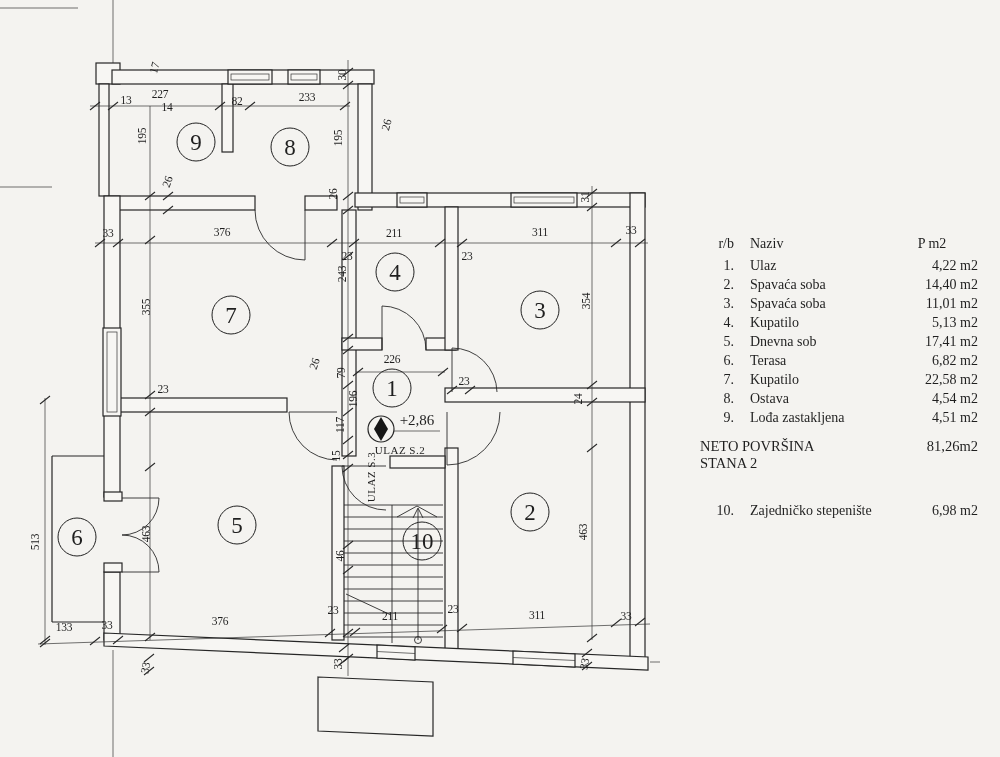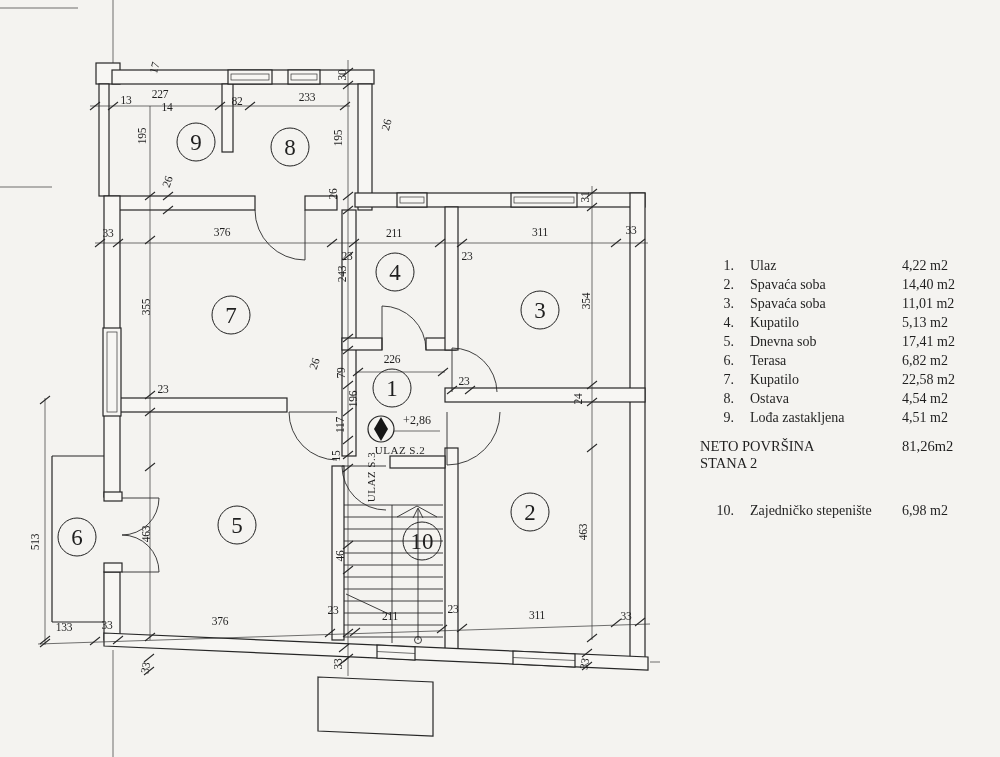--- a/index.html
+++ b/index.html
@@ -9,29 +9,29 @@
   .wall{fill:#f7f6f3;stroke:#262626;stroke-width:1.2;}
   .ln{stroke:#262626;stroke-width:1.2;fill:none;}
   .md{stroke:#2a2a2a;stroke-width:0.9;fill:none;}
   .thin{stroke:#333;stroke-width:0.7;fill:none;}
   .lbl{position:absolute;font-size:11.5px;line-height:1;white-space:nowrap;
        transform:translate(-50%,-50%);letter-spacing:-0.2px;}
   .lbl.rot{transform:translate(-50%,-50%) rotate(-90deg);}
   .room{position:absolute;width:37px;height:37px;border:1.4px solid #222;border-radius:50%;
         display:flex;align-items:center;justify-content:center;font-size:23px;
         transform:translate(-50%,-50%);background:transparent;}
-  .level-text{position:absolute;font-size:12px;transform:translate(-50%,-50%);white-space:nowrap;}
+  .level-text{position:absolute;font-size:15px;transform:translate(-50%,-50%);white-space:nowrap;}
   .ulaz{position:absolute;font-size:11px;transform:translate(-50%,-50%);white-space:nowrap;letter-spacing:0.5px;}
   .ulaz.rot{transform:translate(-50%,-50%) rotate(-90deg);}
   .legend{position:absolute;left:690px;top:0;width:305px;height:757px;}
   .ttl{position:absolute;left:16px;top:183px;font-size:17.5px;white-space:nowrap;}
   .trow{position:absolute;left:10px;width:278px;display:flex;font-size:14px;line-height:1.2;}
   .trow .n{width:34px;text-align:right;padding-right:2px;flex:none;}
   .trow .nm{flex:1;padding-left:14px;}
-  .trow .ar{flex:none;min-width:76px;}
+  .trow .ar{flex:none;min-width:76px;text-align:right;}
   .trow .ar.ctr{text-align:center;padding-right:8px;}
   .trow.tot{font-size:14.5px;gap:40px;}
   .trow.tot .nm{padding-left:0;}
 </style>
 </head>
 <body>
 
 <div class="canvas">
 
   <svg width="660" height="757" viewBox="0 0 660 757">
@@ -249,20 +249,25 @@
   <div class="room" style="left:290px;top:147px">8</div>
   <div class="room" style="left:196px;top:142px">9</div>
   <div class="room" style="left:422px;top:541px">10</div>
 
   <div class="level-text" style="left:417px;top:420px">+2,86</div>
   <div class="ulaz" style="left:400px;top:450px">ULAZ S.2</div>
   <div class="ulaz rot" style="left:371px;top:477px">ULAZ S.3</div>
 
   <div class="legend">
 
+    <div class="trow" style="top:236px">
+      <span class="n">r/b</span>
+      <span class="nm">Naziv</span>
+      <span class="ar ctr">P m2</span>
+    </div>
 
     <div class="trow" style="top:258px">
       <span class="n">1.</span>
       <span class="nm">Ulaz</span>
       <span class="ar">4,22 m2</span>
     </div>
     <div class="trow" style="top:277px">
       <span class="n">2.</span>
       <span class="nm">Spavaća soba</span>
       <span class="ar">14,40 m2</span>

